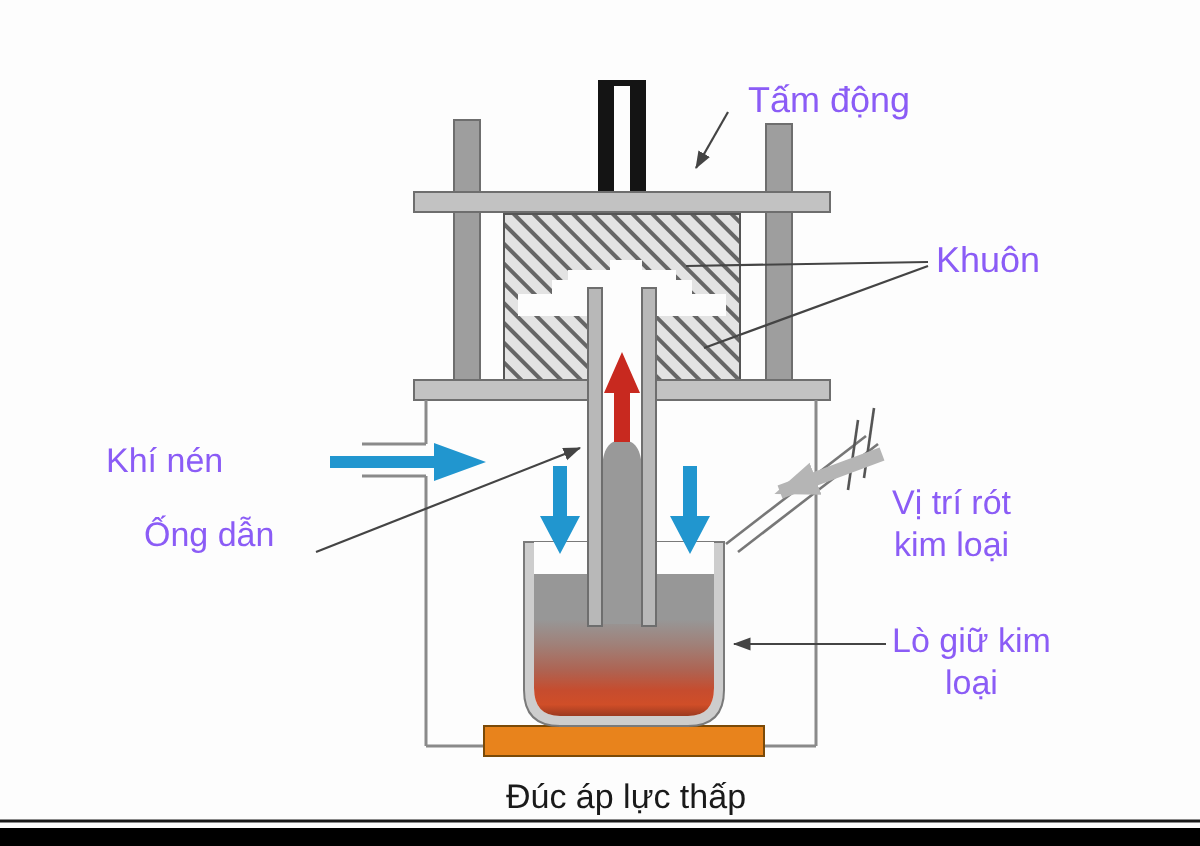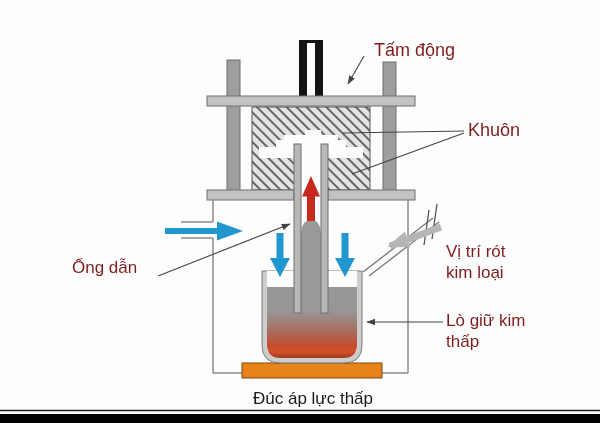--- a/index.html
+++ b/index.html
@@ -1,21 +1,21 @@
 <!DOCTYPE html>
 <html><head>
 <meta charset="utf-8">
 <style>
   html,body{margin:0;padding:0;background:#fff;}
   #stage{
     position:relative;width:600px;height:423px;background:#fdfdfd;overflow:hidden;
     font-family:"Liberation Sans","DejaVu Sans",sans-serif;color:#1a1a1a;
   }
   #diagram{position:absolute;left:0;top:0;}
-  .lbl{position:absolute;white-space:pre-line;line-height:21px;font-size:17px;color:#7f1d1d;}
+  .lbl{position:absolute;white-space:pre-line;line-height:21px;font-size:17px;color:#8b5cf6;text-align:center;}
   .lbl-lg{font-size:18px;}
   #caption{position:absolute;left:0;top:389px;width:626px;text-align:center;font-size:17px;}
 </style>
 </head>
 <body>
 
 <div id="stage">
 
   <svg id="diagram" width="600" height="423" viewBox="0 0 600 423">
     <defs>
@@ -106,20 +106,21 @@
       <line x1="158" y1="276" x2="290" y2="224" marker-end="url(#ah)"></line>
       <line x1="443" y1="322" x2="367" y2="322" marker-end="url(#ah)"></line>
     </g>
 
     <line x1="0" y1="410.5" x2="600" y2="410.5" stroke="#1a1a1a" stroke-width="1.5"></line>
     <rect x="0" y="414" width="600" height="9" fill="#000"></rect>
   </svg>
 
   <div class="lbl lbl-lg" style="left:374px;top:40px;">Tấm động</div>
   <div class="lbl lbl-lg" style="left:468px;top:120px;">Khuôn</div>
+  <div class="lbl" style="left:53px;top:220px;">Khí nén</div>
   <div class="lbl" style="left:446px;top:241px;">Vị trí rót
 kim loại</div>
   <div class="lbl" style="left:72px;top:257px;">Ống dẫn</div>
   <div class="lbl" style="left:446px;top:310px;">Lò giữ kim
-thấp</div>
+loại</div>
 
   <div id="caption">Đúc áp lực thấp</div>
 </div>
 
 </body></html>

